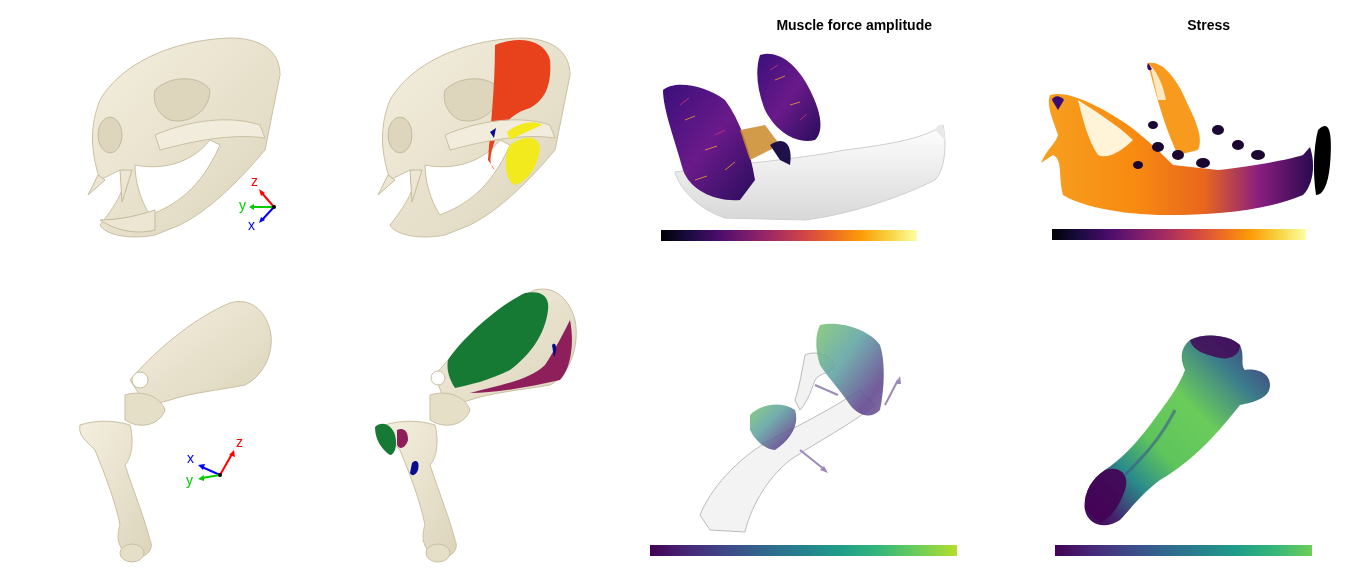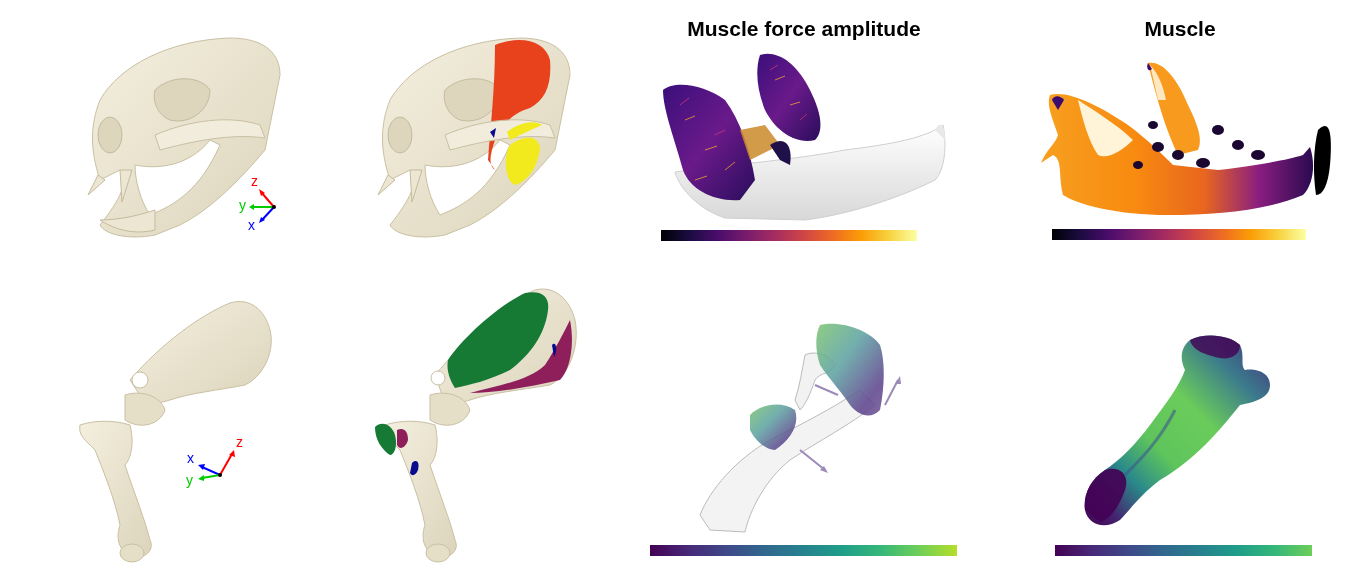--- a/index.html
+++ b/index.html
@@ -1,27 +1,27 @@
 <!DOCTYPE html>
 <html><head>
 <meta charset="utf-8">
 <style>
   html,body{margin:0;padding:0;background:#ffffff;}
   body{width:1369px;height:588px;position:relative;overflow:hidden;font-family:"Liberation Sans",sans-serif;}
   .panel{position:absolute;}
-  .col-title{position:absolute;font-family:"Liberation Sans",sans-serif;font-weight:bold;font-size:21px;color:#000;text-align:center;white-space:nowrap;}
+  .col-title{position:absolute;font-family:"Liberation Sans",sans-serif;font-weight:bold;font-size:14px;color:#000;text-align:right;white-space:nowrap;}
   svg{position:absolute;left:0;top:0;overflow:visible;}
   .cbar{position:absolute;height:11px;}
   .axis-label{font-family:"Liberation Sans",sans-serif;font-size:14px;}
 </style>
 </head>
 <body>
 
 <div class="col-title" style="left:676px;top:17px;width:256px;">Muscle force amplitude</div>
-<div class="col-title" style="left:1130px;top:17px;width:100px;">Muscle</div>
+<div class="col-title" style="left:1130px;top:17px;width:100px;">Stress</div>
 
 <div class="panel" style="left:60px;top:30px;width:240px;height:220px;">
   <svg width="240" height="220">
     <defs>
       <linearGradient id="boneG" x1="0" y1="0" x2="1" y2="1">
         <stop offset="0" stop-color="#f4efdf"></stop>
           <stop offset="1" stop-color="#dcd4bb"></stop>
       </linearGradient>
     </defs>
 

